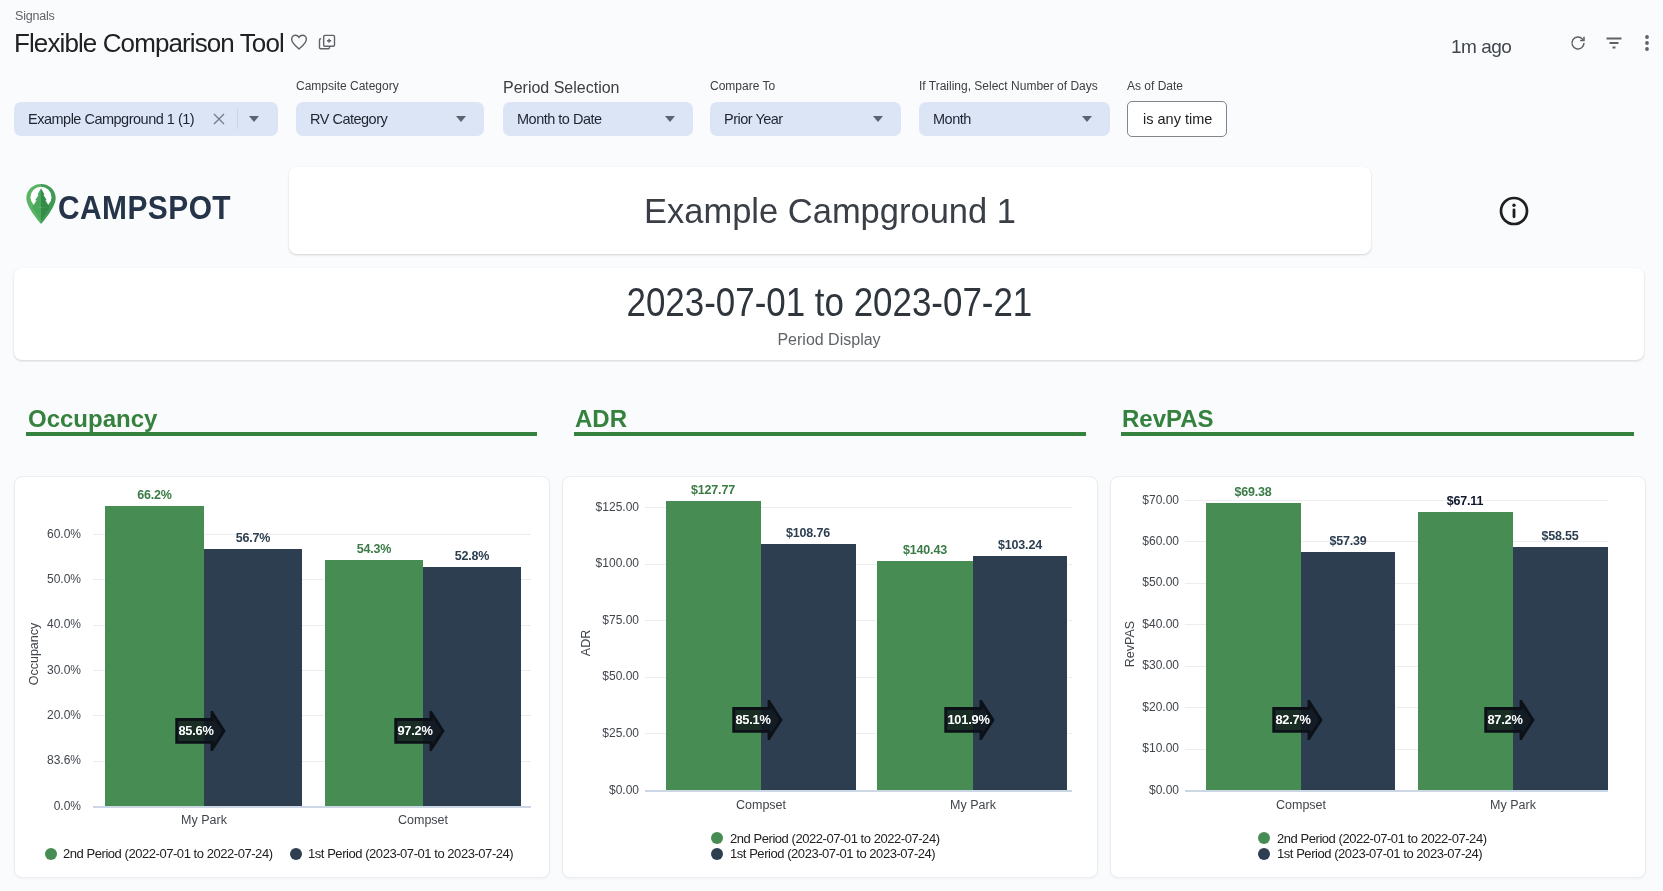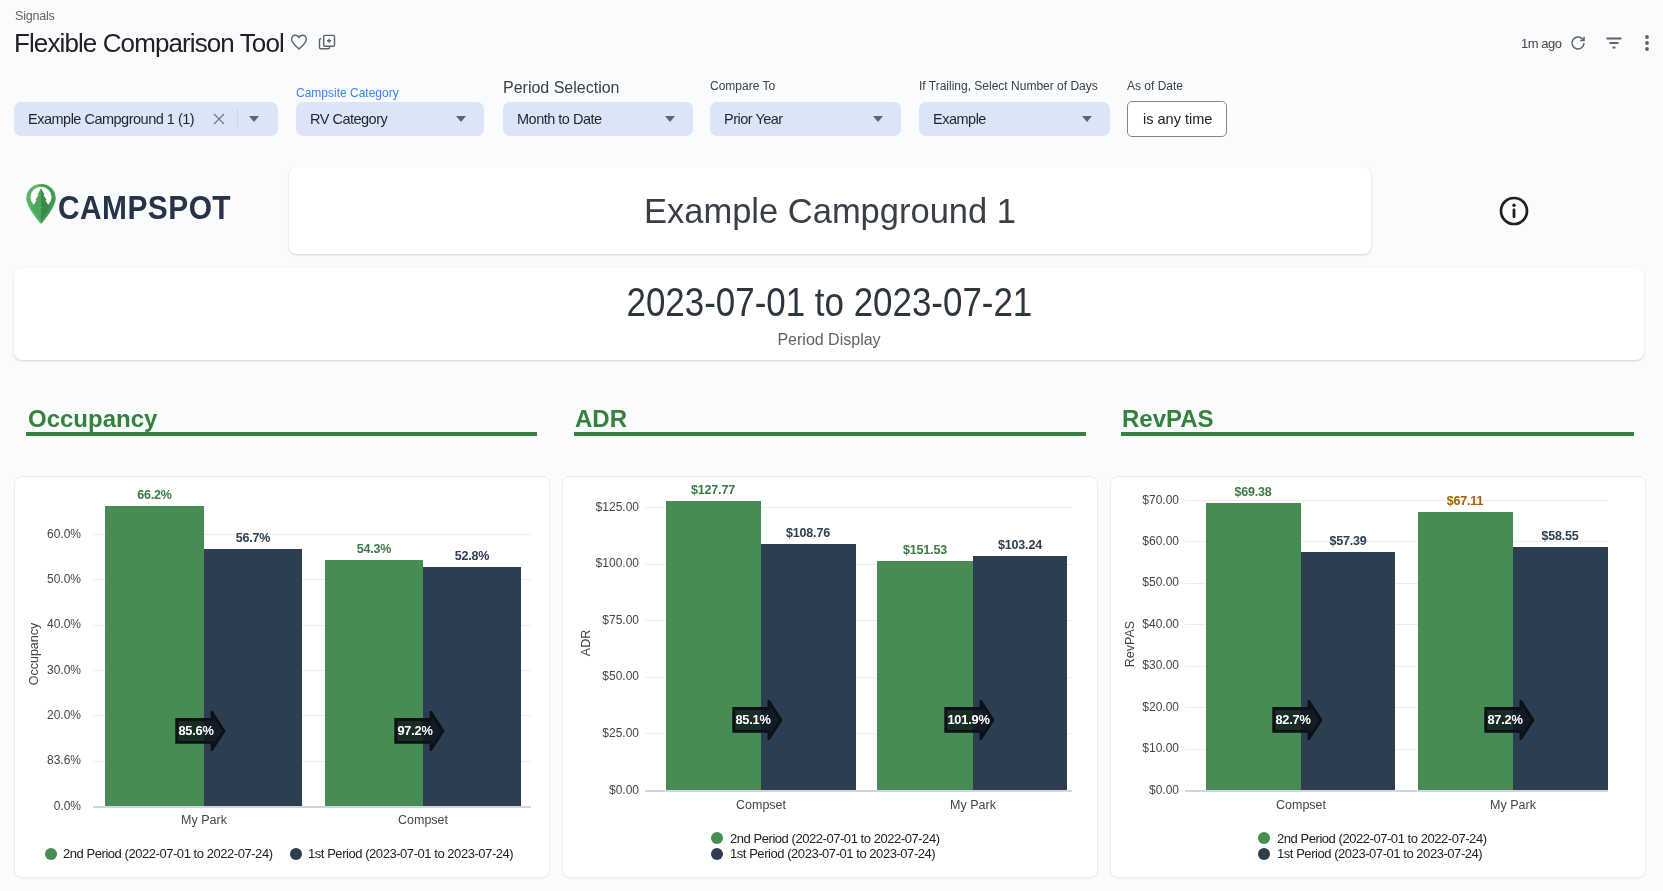--- a/index.html
+++ b/index.html
@@ -28,35 +28,35 @@
 <div class="abs" style="left:15px;top:9px;font-size:12.5px;color:#5f6368;letter-spacing:-0.2px;">Signals</div>
 <div class="abs" style="left:14px;top:30px;font-size:26px;line-height:26px;color:#202124;letter-spacing:-0.9px;">Flexible Comparison Tool</div>
 <svg class="abs" style="left:289px;top:32px;" width="20" height="20" viewBox="0 0 24 24" fill="none" stroke="#5f6368" stroke-width="1.7">
     <path d="M12 20.3 C8.6 17.2 3.2 13.2 3.2 8.6 C3.2 5.9 5.3 3.9 7.8 3.9 C9.5 3.9 11.1 4.9 12 6.4 C12.9 4.9 14.5 3.9 16.2 3.9 C18.7 3.9 20.8 5.9 20.8 8.6 C20.8 13.2 15.4 17.2 12 20.3 Z"></path>
   </svg>
 <svg class="abs" style="left:317px;top:32px;" width="20" height="20" viewBox="0 0 24 24" fill="none" stroke="#5f6368" stroke-width="1.7">
     <rect x="8" y="4" width="13" height="13" rx="1.5"></rect>
     <path d="M5 8 L4.5 8 C3.7 8 3 8.7 3 9.5 L3 18.5 C3 19.3 3.7 20 4.5 20 L13.5 20 C14.3 20 15 19.3 15 18.5 L15 18"></path>
     <path d="M14.5 8 L14.5 13 M12 10.5 L17 10.5"></path>
   </svg>
-<div class="abs" style="left:1521px;top:36px;font-size:13px;color:#40454d;letter-spacing:-0.5px;">1m ago</div>
+<div class="abs" style="left:1451px;top:36px;font-size:19px;color:#40454d;letter-spacing:-0.5px;">1m ago</div>
 <svg class="abs" style="left:1569px;top:34px;" width="18" height="18" viewBox="0 0 24 24" fill="none" stroke="#5f6368" stroke-width="2">
     <path d="M20 12 A8 8 0 1 1 17.7 6.3 L20 8.5"></path>
     <path d="M20 3.5 L20 8.7 L14.8 8.7" fill="none"></path>
   </svg>
 <svg class="abs" style="left:1605px;top:34px;" width="18" height="18" viewBox="0 0 18 18" fill="none" stroke="#5f6368" stroke-width="1.8">
     <path d="M1.5 4.5 L16.5 4.5 M4.5 9 L13.5 9 M7.5 13.5 L10.5 13.5"></path>
   </svg>
 <svg class="abs" style="left:1641px;top:33px;" width="12" height="20" viewBox="0 0 12 20" fill="#5f6368">
     <circle cx="6" cy="4" r="1.9"></circle>
     <circle cx="6" cy="10" r="1.9"></circle>
     <circle cx="6" cy="16" r="1.9"></circle>
   </svg>
 <div class="abs" style="left:14px;top:79px;font-size:12px;color:#3c4043;margin-top:32px;">Park Name *</div>
-<div class="abs" style="left:296px;top:86px;font-size:12px;color:#3b82f6;">Campsite Category</div>
+<div class="abs" style="left:296px;top:79px;font-size:12px;color:#404040;">Campsite Category</div>
 <div class="abs" style="left:503px;top:79px;font-size:16px;color:#3c4043;">Period Selection</div>
 <div class="abs" style="left:710px;top:79px;font-size:12px;color:#3c4043;text-align:right;">Compare To</div>
 <div class="abs" style="left:919px;top:79px;font-size:12px;color:#3c4043;">If Trailing, Select Number of Days</div>
 <div class="abs" style="left:1127px;top:79px;font-size:12px;color:#3c4043;">As of Date</div>
 <div class="chip" style="left:14px;top:102px;width:264px;"></div>
 <div class="chiptxt" style="left:28px;">Example Campground 1 (1)</div>
 <svg class="abs" style="left:213px;top:113px;" width="12" height="12" viewBox="0 0 12 12" stroke="#747d89" stroke-width="1.4">
     <path d="M1 1 L11 11 M11 1 L1 11"></path>
   </svg>
 <div class="abs" style="left:237px;top:109px;width:1px;height:20px;background:#ccd4e2;"></div>
@@ -64,21 +64,21 @@
 <div class="chip" style="left:296px;top:102px;width:188px;"></div>
 <div class="chiptxt" style="left:310px;">RV Category</div>
 <div class="caret" style="left:456px;"></div>
 <div class="chip" style="left:503px;top:102px;width:190px;"></div>
 <div class="chiptxt" style="left:517px;">Month to Date</div>
 <div class="caret" style="left:665px;"></div>
 <div class="chip" style="left:710px;top:102px;width:191px;"></div>
 <div class="chiptxt" style="left:724px;text-align:right;">Prior Year</div>
 <div class="caret" style="left:873px;"></div>
 <div class="chip" style="left:919px;top:102px;width:191px;"></div>
-<div class="chiptxt" style="left:933px;">Example</div>
+<div class="chiptxt" style="left:933px;">Month</div>
 <div class="caret" style="left:1082px;"></div>
 <div class="abs" style="left:1127px;top:101px;width:98px;height:34px;background:#fff;border:1px solid #80868b;border-radius:5px;"></div>
 <div class="abs" style="left:1143px;top:111px;font-size:14.5px;color:#202124;">is any time</div>
 <svg class="abs" style="left:26px;top:184px;" width="30" height="40" viewBox="0 0 29 39.5">
 <path d="M14.5 0 C6.4 0 0 6.2 0 13.9 C0 23.8 14.5 39.5 14.5 39.5 L14.5 0 Z" fill="#5bb465"></path>
 <path d="M14.5 0 C22.6 0 29 6.2 29 13.9 C29 23.8 14.5 39.5 14.5 39.5 L14.5 0 Z" fill="#419a54"></path>
 <circle cx="14.5" cy="13" r="10.4" fill="#fff"></circle>
 <path d="M14.5 4.2 L11 10.6 L12.2 10.6 L8.8 16 L10.2 16 L5.6 23.4 L14.5 23.4 Z" fill="#4aa85a"></path>
 <path d="M14.5 4.2 L18 10.6 L16.8 10.6 L20.2 16 L18.8 16 L23.4 23.4 L14.5 23.4 Z" fill="#358c48"></path>
 <path d="M5.6 23.4 L23.4 23.4 L14.5 36 Z" fill="#4aa85a"></path>
@@ -153,21 +153,21 @@
 <div class="ylab" style="left:579px;top:669.3px;">$50.00</div>
 <div class="ylab" style="left:579px;top:725.9px;">$25.00</div>
 <div class="ylab" style="left:579px;top:782.5px;">$0.00</div>
 <div class="ytitle" style="left:586px;top:643px;">ADR</div>
 <div class="bar" style="left:666px;top:501px;width:95px;height:289px;background:#478c52;"></div>
 <div class="bar" style="left:761px;top:544px;width:95px;height:246px;background:#2c3e50;"></div>
 <div class="bar" style="left:877px;top:561px;width:96px;height:229px;background:#478c52;"></div>
 <div class="bar" style="left:973px;top:556px;width:94px;height:234px;background:#2c3e50;"></div>
 <div class="vlab" style="left:713px;top:483px;color:#3a7b45;">$127.77</div>
 <div class="vlab" style="left:808px;top:526px;color:#2c3e50;">$108.76</div>
-<div class="vlab" style="left:925px;top:543px;color:#3a7b45;">$151.53</div>
+<div class="vlab" style="left:925px;top:543px;color:#3a7b45;">$140.43</div>
 <div class="vlab" style="left:1020px;top:538px;color:#2c3e50;">$103.24</div>
 <div class="xlab" style="left:761px;top:798px;">Compset</div>
 <div class="xlab" style="left:973px;top:798px;">My Park</div>
 <svg class="abs" style="left:732px;top:700px;" width="51" height="40" viewBox="0 0 51 40">
 <path d="M1.7 8.5 L37 8.5 L37 1.4 L49 19.9 L37 38.4 L37 31.3 L1.7 31.3 Z" fill="rgba(13,18,24,0.78)" stroke="#0c1117" stroke-width="2.8" stroke-linejoin="miter"></path>
 <text x="3.4" y="24.4" text-anchor="start" font-family="Liberation Sans, sans-serif" font-size="12.8" font-weight="bold" fill="#fff" letter-spacing="-0.2">85.1%</text>
 </svg>
 <svg class="abs" style="left:944px;top:700px;" width="51" height="40" viewBox="0 0 51 40">
 <path d="M1.7 8.5 L37 8.5 L37 1.4 L49 19.9 L37 38.4 L37 31.3 L1.7 31.3 Z" fill="rgba(13,18,24,0.78)" stroke="#0c1117" stroke-width="2.8" stroke-linejoin="miter"></path>
 <text x="3.4" y="24.4" text-anchor="start" font-family="Liberation Sans, sans-serif" font-size="12.8" font-weight="bold" fill="#fff" letter-spacing="-0.2">101.9%</text>
@@ -192,21 +192,21 @@
 <div class="ylab" style="left:1119px;top:699.6px;">$20.00</div>
 <div class="ylab" style="left:1119px;top:741.1px;">$10.00</div>
 <div class="ylab" style="left:1119px;top:782.5px;">$0.00</div>
 <div class="ytitle" style="left:1130px;top:644px;">RevPAS</div>
 <div class="bar" style="left:1206px;top:503px;width:95px;height:287px;background:#478c52;"></div>
 <div class="bar" style="left:1301px;top:552px;width:94px;height:238px;background:#2c3e50;"></div>
 <div class="bar" style="left:1418px;top:512px;width:95px;height:278px;background:#478c52;"></div>
 <div class="bar" style="left:1513px;top:547px;width:95px;height:243px;background:#2c3e50;"></div>
 <div class="vlab" style="left:1253px;top:485px;color:#3a7b45;">$69.38</div>
 <div class="vlab" style="left:1348px;top:534px;color:#2c3e50;">$57.39</div>
-<div class="vlab" style="left:1465px;top:494px;color:#a16207;">$67.11</div>
+<div class="vlab" style="left:1465px;top:494px;color:#0f172a;">$67.11</div>
 <div class="vlab" style="left:1560px;top:529px;color:#2c3e50;">$58.55</div>
 <div class="xlab" style="left:1301px;top:798px;">Compset</div>
 <div class="xlab" style="left:1513px;top:798px;">My Park</div>
 <svg class="abs" style="left:1272px;top:700px;" width="51" height="40" viewBox="0 0 51 40">
 <path d="M1.7 8.5 L37 8.5 L37 1.4 L49 19.9 L37 38.4 L37 31.3 L1.7 31.3 Z" fill="rgba(13,18,24,0.78)" stroke="#0c1117" stroke-width="2.8" stroke-linejoin="miter"></path>
 <text x="3.4" y="24.4" text-anchor="start" font-family="Liberation Sans, sans-serif" font-size="12.8" font-weight="bold" fill="#fff" letter-spacing="-0.2">82.7%</text>
 </svg>
 <svg class="abs" style="left:1484px;top:700px;" width="51" height="40" viewBox="0 0 51 40">
 <path d="M1.7 8.5 L37 8.5 L37 1.4 L49 19.9 L37 38.4 L37 31.3 L1.7 31.3 Z" fill="rgba(13,18,24,0.78)" stroke="#0c1117" stroke-width="2.8" stroke-linejoin="miter"></path>
 <text x="3.4" y="24.4" text-anchor="start" font-family="Liberation Sans, sans-serif" font-size="12.8" font-weight="bold" fill="#fff" letter-spacing="-0.2">87.2%</text>

